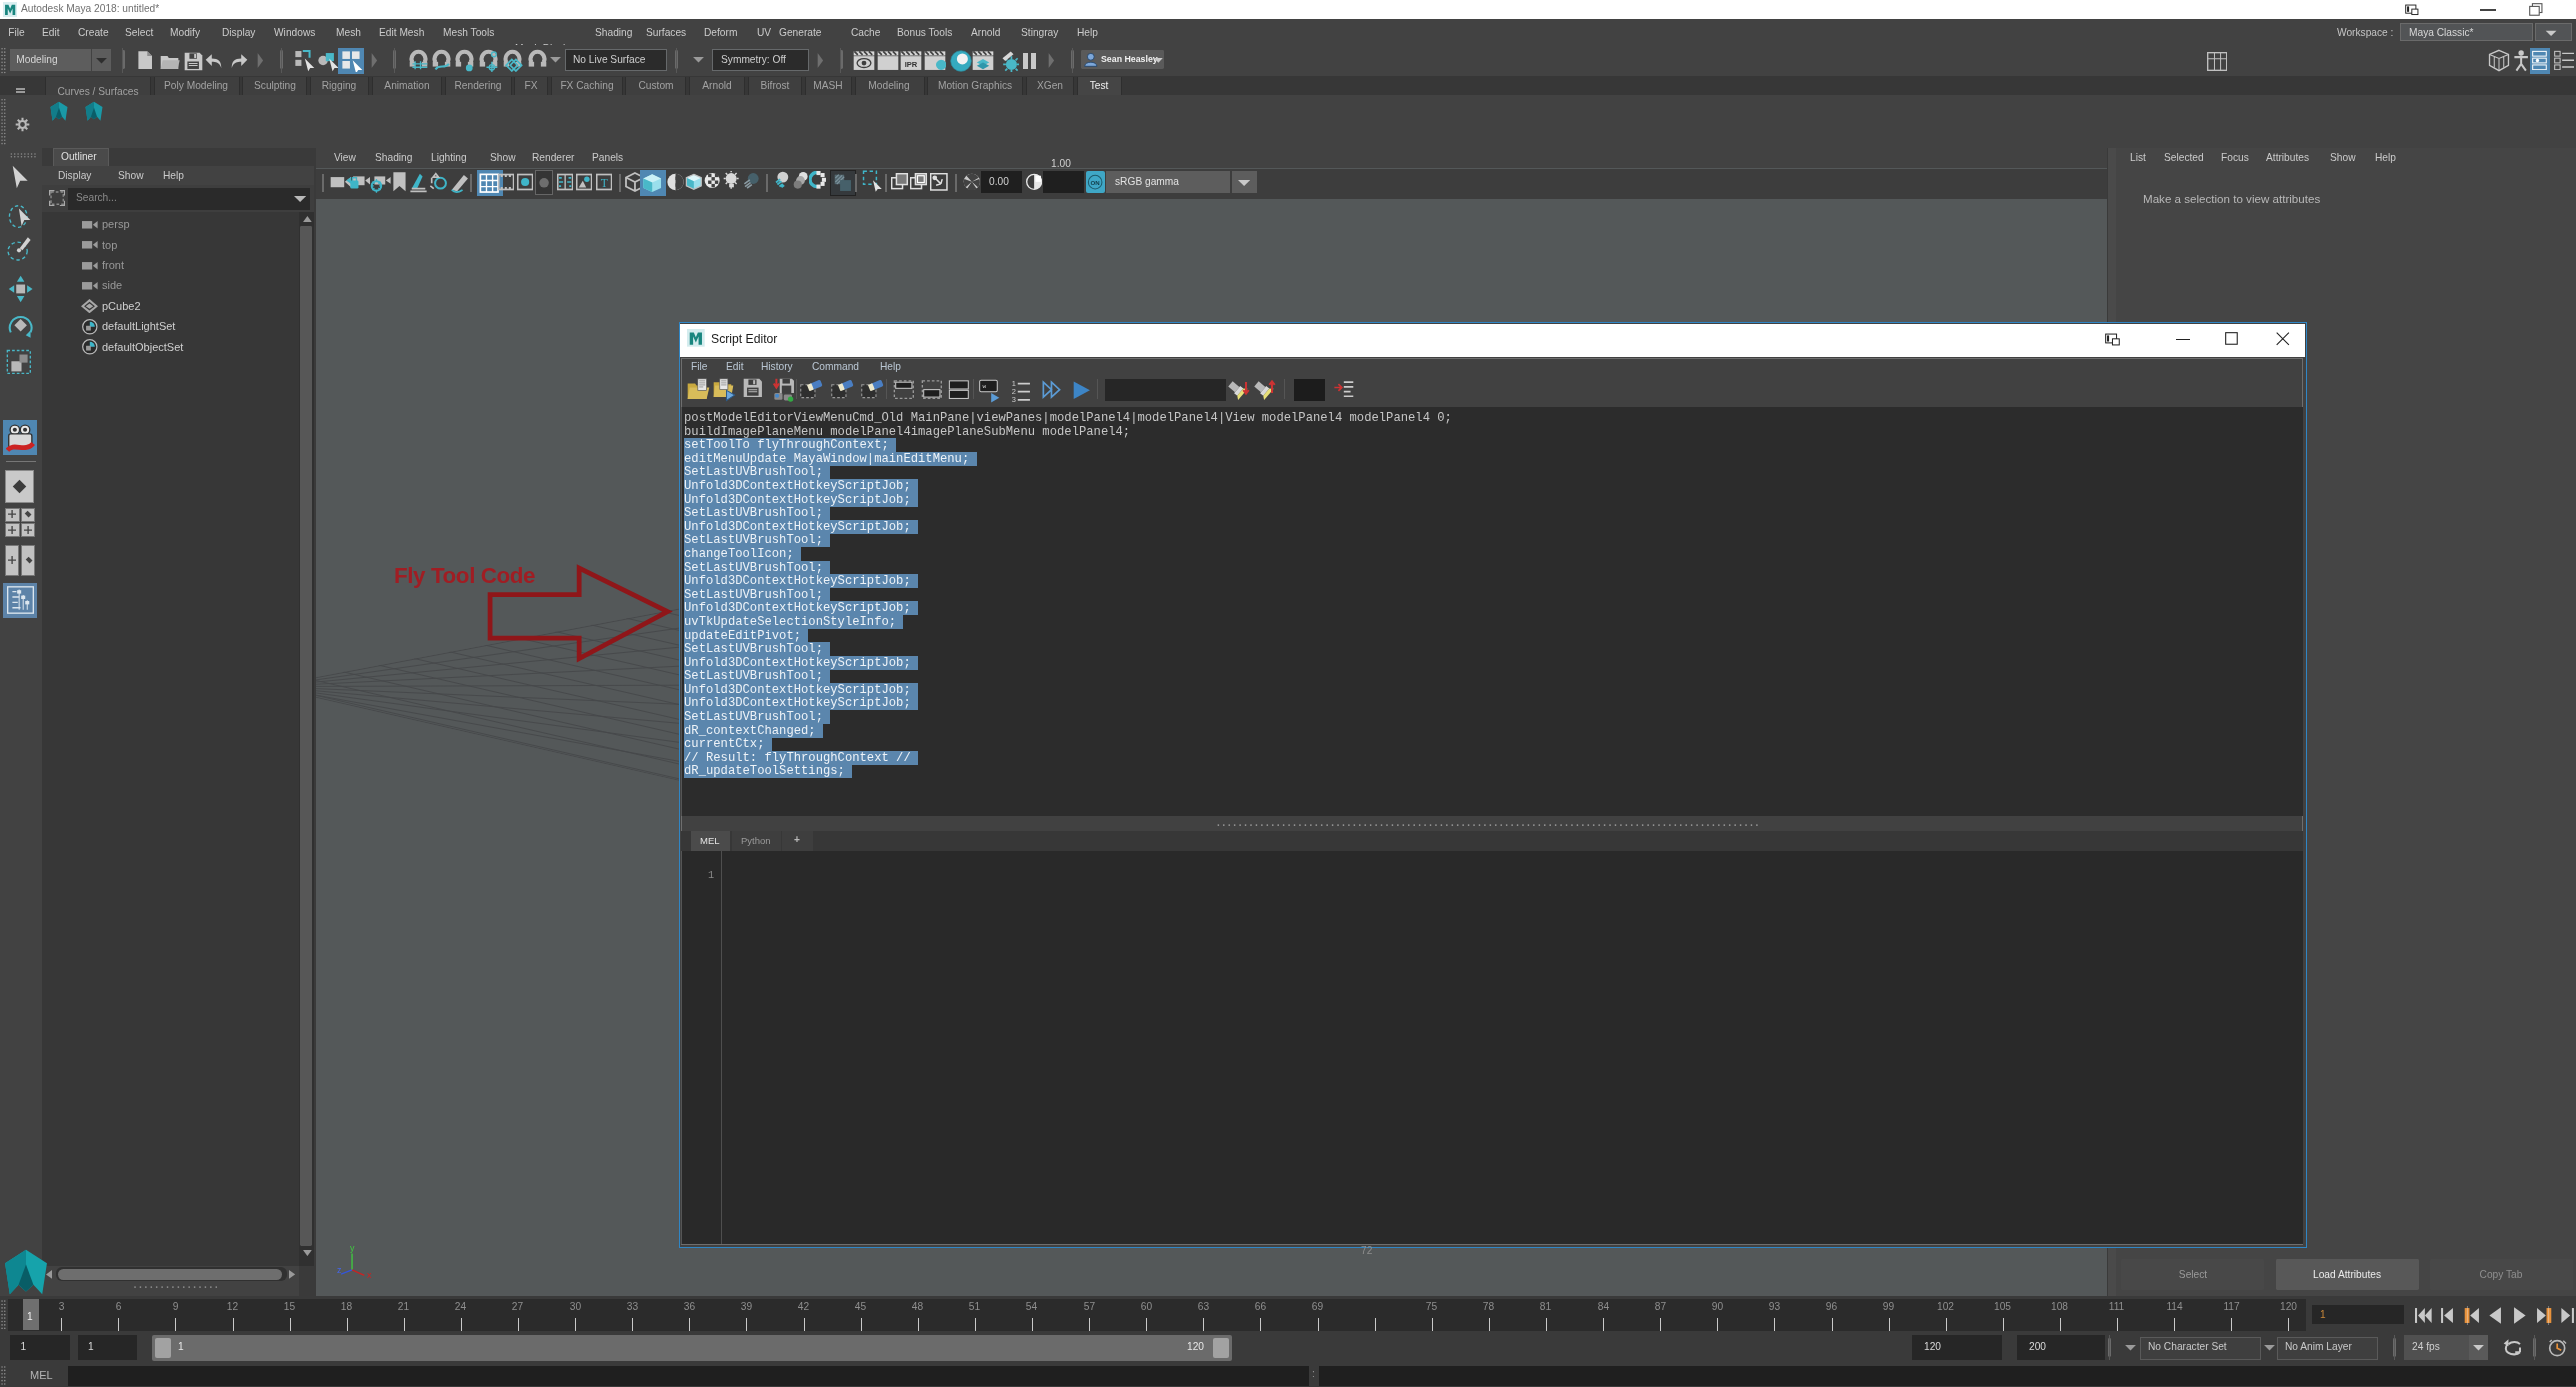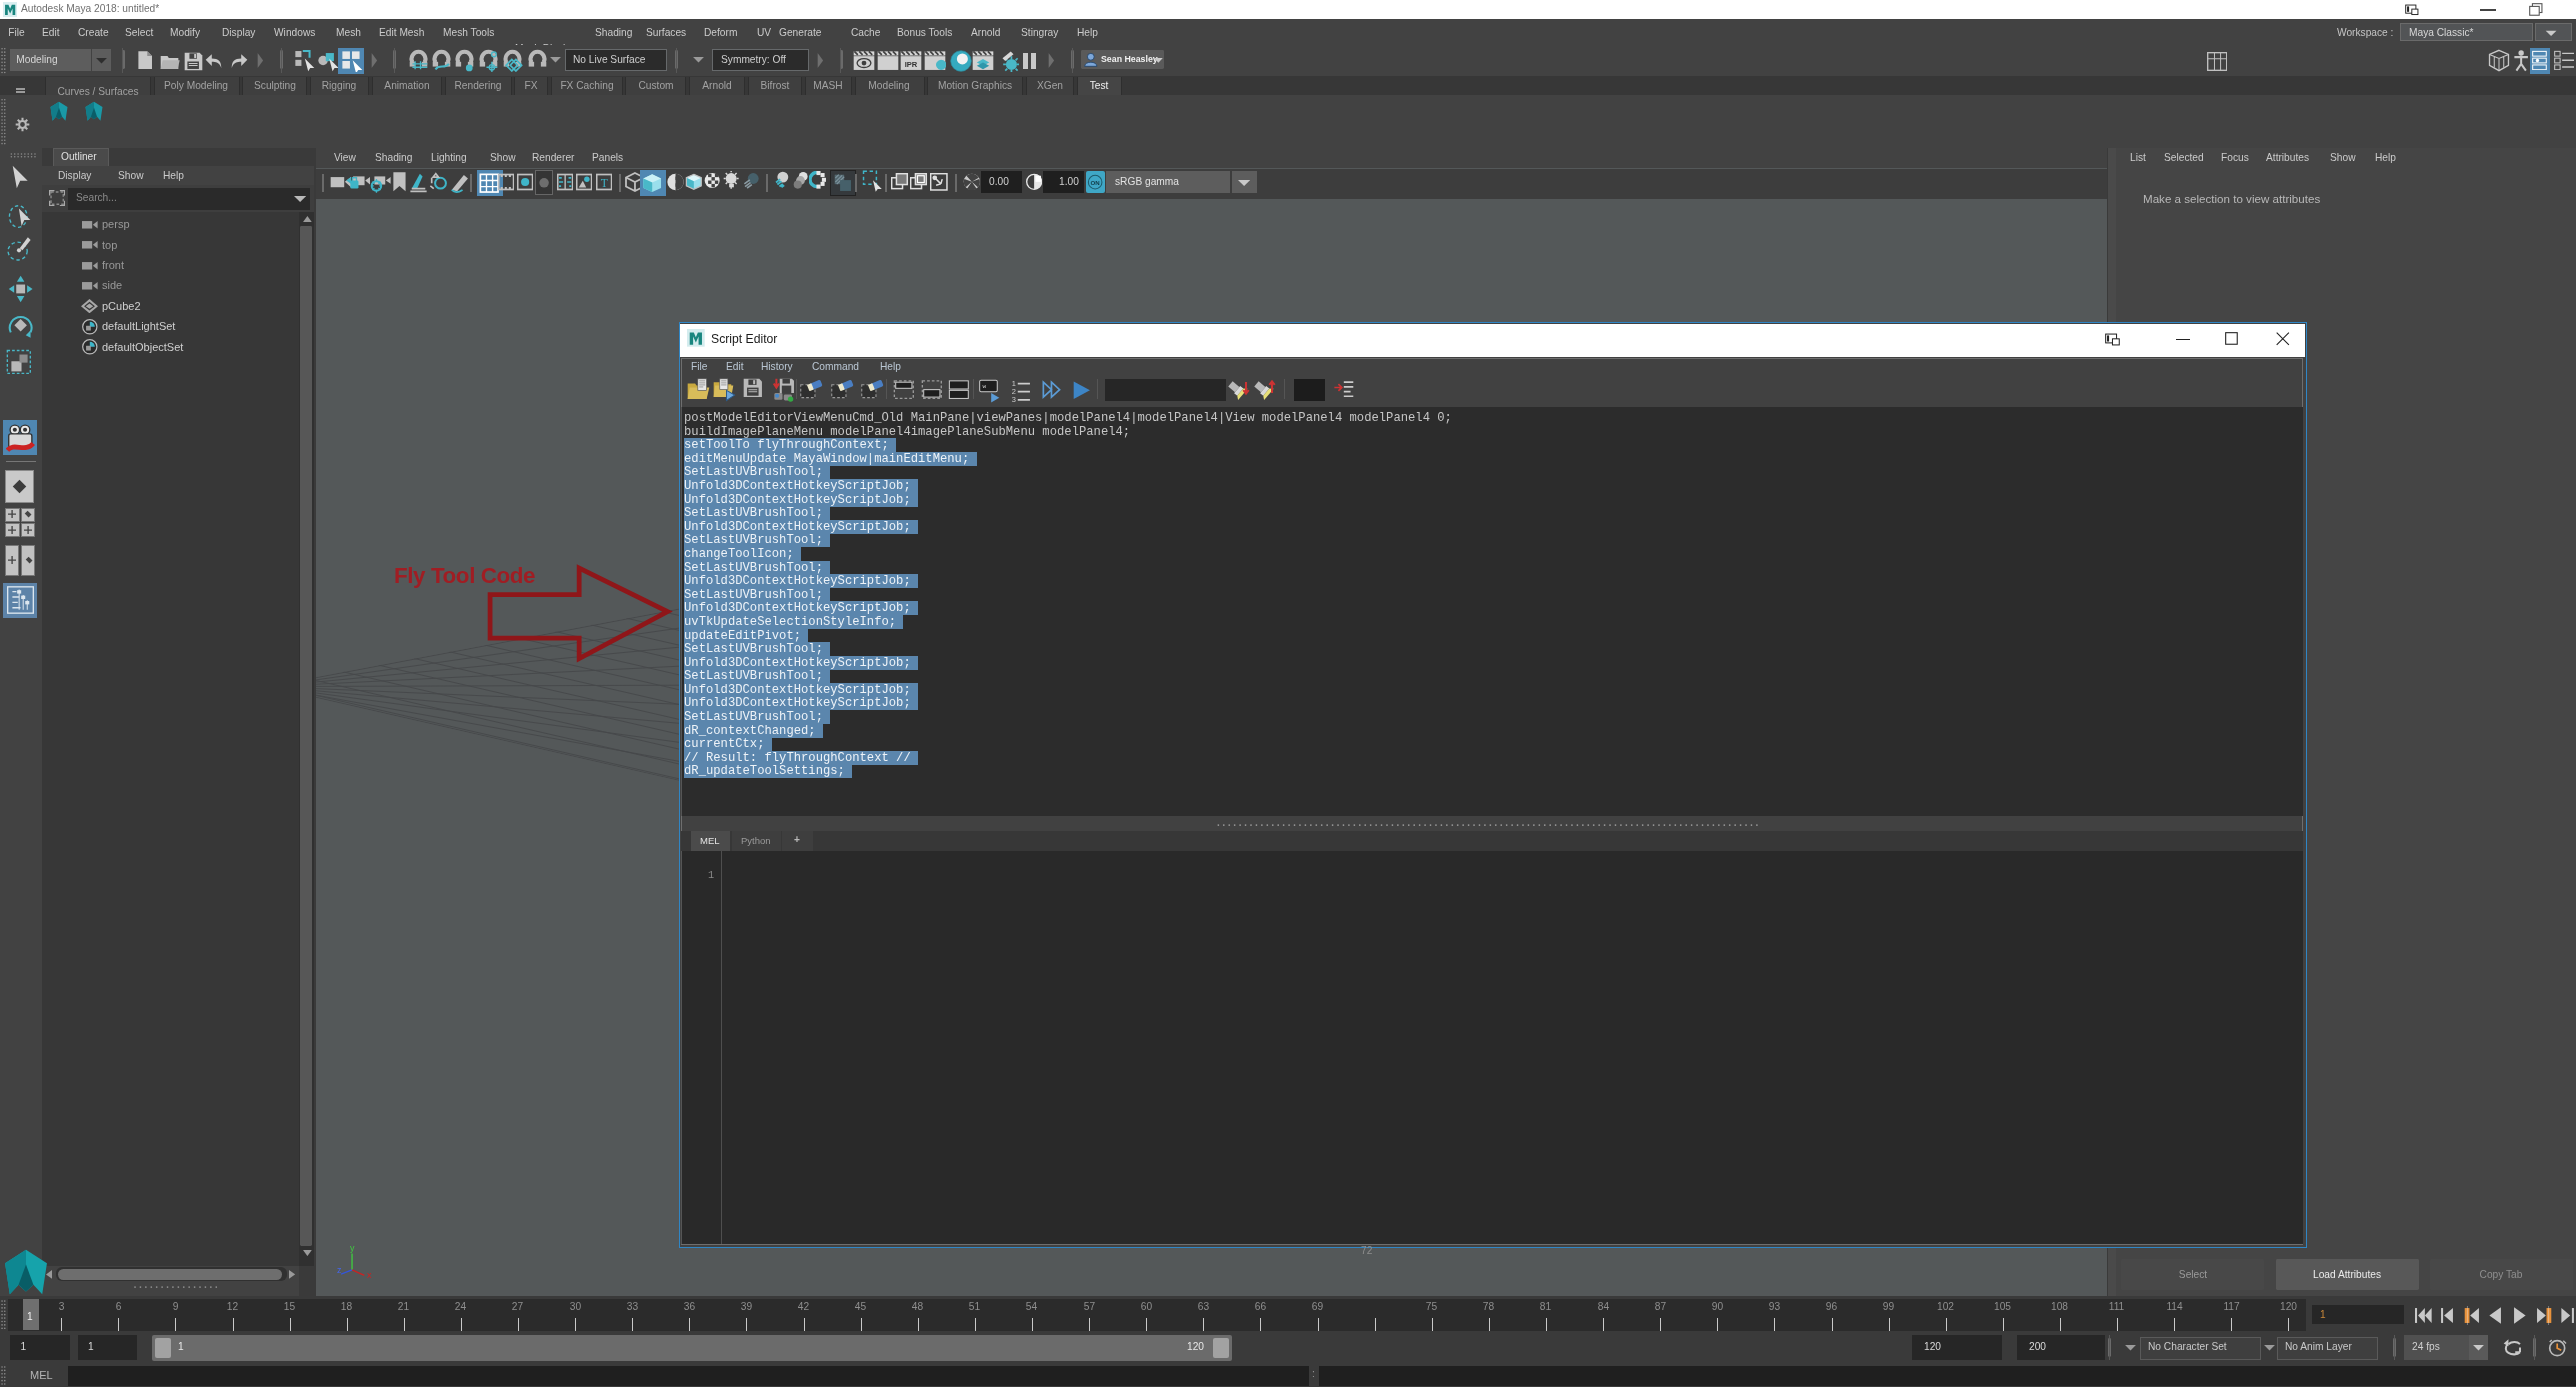--- a/index.html
+++ b/index.html
@@ -701,21 +701,21 @@
     <path d="M13 13 L13 1 A12 12 0 0 1 23 7 Z M13 13 L24 9 A12 12 0 0 1 22 21 Z M13 13 L20 23 A12 12 0 0 1 6 23 Z M13 13 L4 21 A12 12 0 0 1 2 9 Z M13 13 L5 4 A12 12 0 0 1 13 1 Z" fill="#424242"></path>
   </svg>
 <div class="" style="left:981px;top:171px;width:41px;height:22px;background:#1f1f1f;"></div>
 <div style="position:absolute;left:989px;top:176px;font:normal 10.2px 'Liberation Sans',sans-serif;color:#d0d0d0;white-space:nowrap;">0.00</div>
 <svg style="left:1026px;top:173px;" width="16.3" height="17.7" viewBox="0 0 24 26">
     <path d="M12 2 A11 11 0 0 1 12 24 Z" fill="#e8e8e8"></path>
     <circle cx="12" cy="13" r="11" fill="none" stroke="#e8e8e8" stroke-width="2"></circle>
     <rect x="14" y="4" width="8" height="9" fill="#fff"></rect>
   </svg>
 <div class="" style="left:1043px;top:171px;width:41px;height:22px;background:#1f1f1f;"></div>
-<div style="position:absolute;left:1051px;top:176px;font:normal 10.2px 'Liberation Sans',sans-serif;color:#d0d0d0;white-space:nowrap;margin-left:8px;">1.00</div>
+<div style="position:absolute;left:1051px;top:158px;font:normal 10.2px 'Liberation Sans',sans-serif;color:#d0d0d0;white-space:nowrap;">1.00</div>
 <div class="" style="left:1086px;top:171px;width:19px;height:22px;background:#3fa7c6;border-radius:2px;"></div>
 <svg style="left:1087px;top:174px;" width="16.3" height="16.3" viewBox="0 0 24 24">
     <circle cx="12" cy="12" r="10" fill="none" stroke="#1d5a6b" stroke-width="1.5"></circle>
     <text x="12" y="16" font-size="9" font-weight="bold" font-family="Liberation Sans" fill="#123c48" text-anchor="middle">ON</text>
   </svg>
 <div class="" style="left:1106px;top:171px;width:124px;height:22px;background:#5d5d5d;"></div>
 <div style="position:absolute;left:1115px;top:176px;font:normal 10.2px 'Liberation Sans',sans-serif;color:#e2e2e2;white-space:nowrap;">sRGB gamma</div>
 <div class="" style="left:1232px;top:171px;width:24.5px;height:22px;background:#5d5d5d;"></div>
 <svg style="left:1238px;top:180px;" width="12.2" height="6.8" viewBox="0 0 18 10">
     <path d="M0 0 L18 0 L9 9 Z" fill="#c9c9c9"></path>

